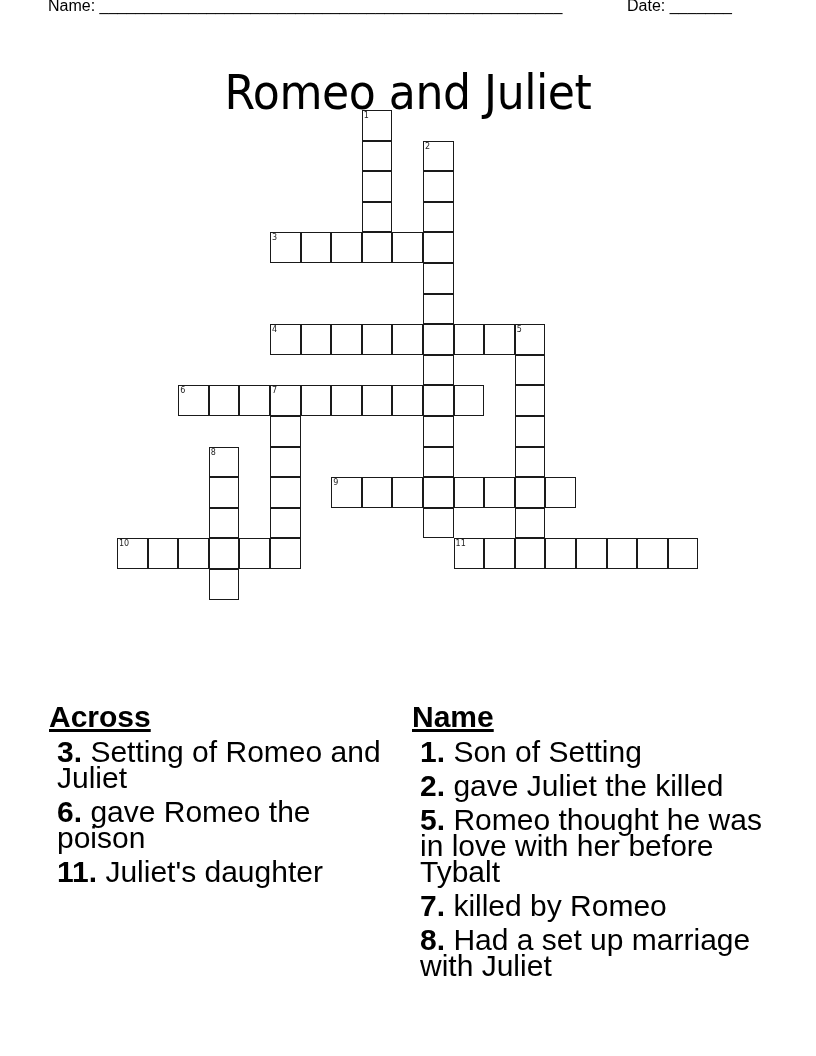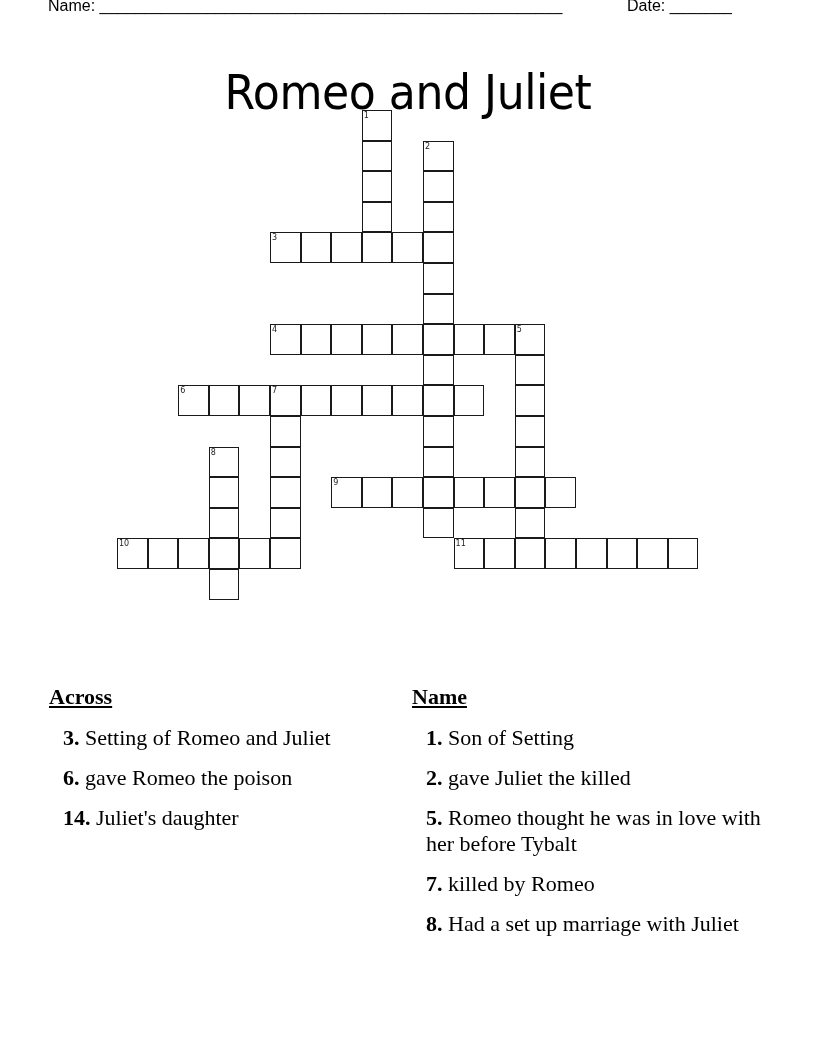--- a/index.html
+++ b/index.html
@@ -5,25 +5,25 @@
   html, body { margin: 0; padding: 0; background: #ffffff; }
   body { width: 816px; height: 1056px; position: relative; overflow: hidden; color: #000; }
   .header-line { position: absolute; top: -3px; font-family: "Liberation Sans", sans-serif; font-size: 16px; white-space: nowrap; }
   .name-line { left: 48px; }
   .date-line { left: 627px; }
   .title { position: absolute; top: 32px; left: 0; width: 816px; text-align: center; font-family: "DejaVu Sans", sans-serif; font-size: 48px; font-weight: normal; letter-spacing: -0.5px; transform: scaleX(0.92); transform-origin: center; }
   .grid { position: absolute; left: 117px; top: 110px; width: 582px; height: 490px; }
   .cell { position: absolute; width: 30.6px; height: 30.6px; box-sizing: border-box; border: 1.6px solid #1a1a1a; background: #fff; }
   .cell input { width: 100%; height: 100%; border: none; outline: none; background: transparent; padding: 0; margin: 0; text-align: center; font-family: "DejaVu Sans", sans-serif; font-size: 16px; text-transform: uppercase; }
   .cell .num { position: absolute; left: 1px; top: 0px; font-family: "DejaVu Sans", sans-serif; font-size: 8px; line-height: 9px; color: #222; pointer-events: none; }
-  .clues { position: absolute; top: 683px; font-family: Liberation Serif, serif; font-size: 22px; line-height: 30px; }
+  .clues { position: absolute; top: 703px; font-family: Liberation Sans, sans-serif; font-size: 30px; line-height: 30px; }
   .clues.across { left: 49px; width: 340px; }
   .clues.down { left: 412px; width: 380px; }
   .clues .heading { font-weight: bold; text-decoration: underline; line-height: 28px; margin-bottom: 4px; }
-  .clue { margin: 14px; line-height: 26px; margin-bottom: 4px; }
+  .clue { margin: 8px; line-height: 26px; margin-bottom: 4px; }
   .clue .n { font-weight: bold; }
 </style>
 </head>
 <body>
 
 <div class="header-line name-line">Name: ____________________________________________________</div>
 <div class="header-line date-line">Date: _______</div>
 
 <h1 class="title">Romeo and Juliet</h1>
 
@@ -100,21 +100,21 @@
     <div class="cell" style="left: 459px; top: 428.4px;"><input maxlength="1" style=""></div>
     <div class="cell" style="left: 489.6px; top: 428.4px;"><input maxlength="1" style=""></div>
     <div class="cell" style="left: 520.2px; top: 428.4px;"><input maxlength="1" style=""></div>
     <div class="cell" style="left: 550.8px; top: 428.4px;"><input maxlength="1" style=""></div>
   </div>
 
 <div class="clues across">
   <div class="heading">Across</div>
   <div class="clue"><span class="n">3.</span> <span>Setting of Romeo and Juliet</span></div>
   <div class="clue"><span class="n">6.</span> <span>gave Romeo the poison</span></div>
-  <div class="clue"><span class="n">14.</span> <span>Juliet's daughter</span></div>
+  <div class="clue"><span class="n">11.</span> <span>Juliet's daughter</span></div>
 </div>
 
 <div class="clues down">
   <div class="heading">Name</div>
   <div class="clue"><span class="n">1.</span> <span>Son of Setting</span></div>
   <div class="clue"><span class="n">2.</span> <span>gave Juliet the killed</span></div>
   <div class="clue"><span class="n">5.</span> <span>Romeo thought he was in love with her before Tybalt</span></div>
   <div class="clue"><span class="n">7.</span> <span>killed by Romeo</span></div>
   <div class="clue"><span class="n">8.</span> <span>Had a set up marriage with Juliet</span></div>
 </div>

